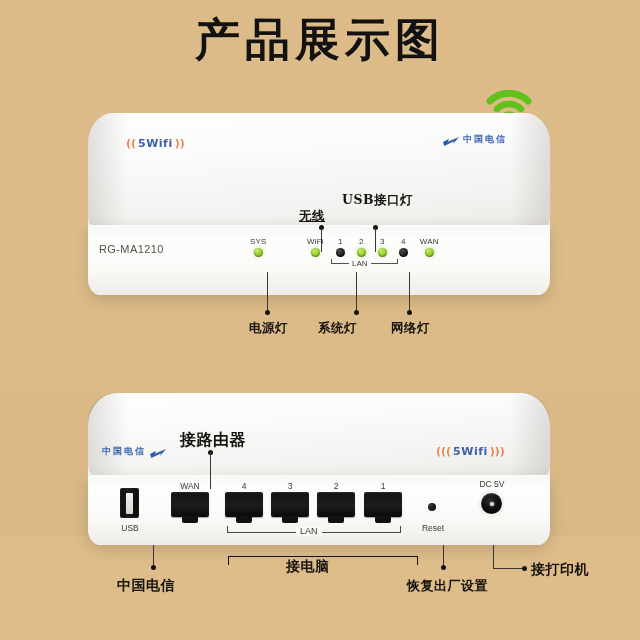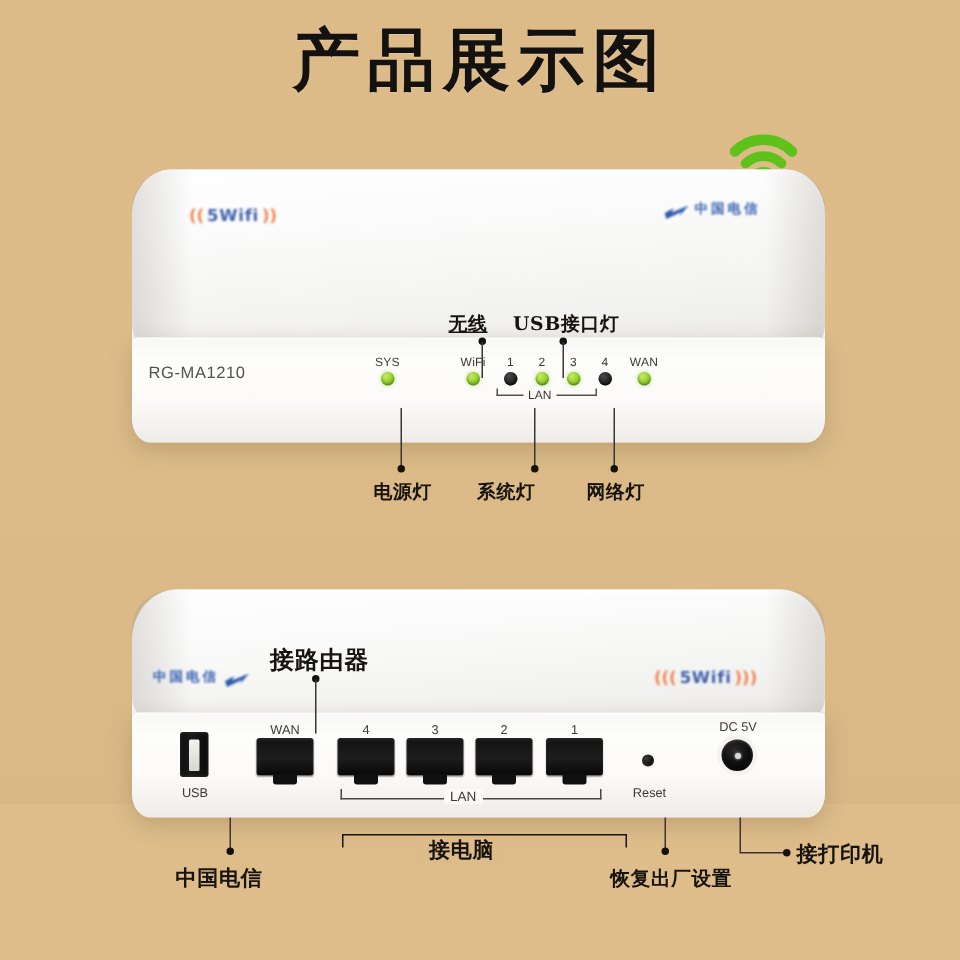--- a/index.html
+++ b/index.html
@@ -324,21 +324,21 @@
     </div>
 
     <div class="bracket" style="left:243px; top:146px; width:67px;"></div>
     <div class="bracket-label" style="left:261px; top:146px;">LAN</div>
   </div>
 
   <div class="callout-label" style="left:299px; top:208px;text-decoration:underline;">无线</div>
   <div class="leader-dot" style="left:319px; top:225px;"></div>
   <div class="leader-line" style="left:321px; top:228px; height:24px;"></div>
 
-  <div class="callout-label" style="left:342px; top:208px;">USB接口灯</div>
+  <div class="callout-label" style="left:342px; top:192px;">USB接口灯</div>
   <div class="leader-dot" style="left:373px; top:225px;"></div>
   <div class="leader-line" style="left:375px; top:228px; height:24px;"></div>
 
   <div class="leader-line" style="left:267px; top:272px; height:40px;"></div>
   <div class="leader-dot" style="left:265px; top:310px;"></div>
   <div class="callout-label" style="left:249px; top:320px;">电源灯</div>
 
   <div class="leader-line" style="left:356px; top:272px; height:40px;"></div>
   <div class="leader-dot" style="left:354px; top:310px;"></div>
   <div class="callout-label" style="left:318px; top:320px;">系统灯</div>

